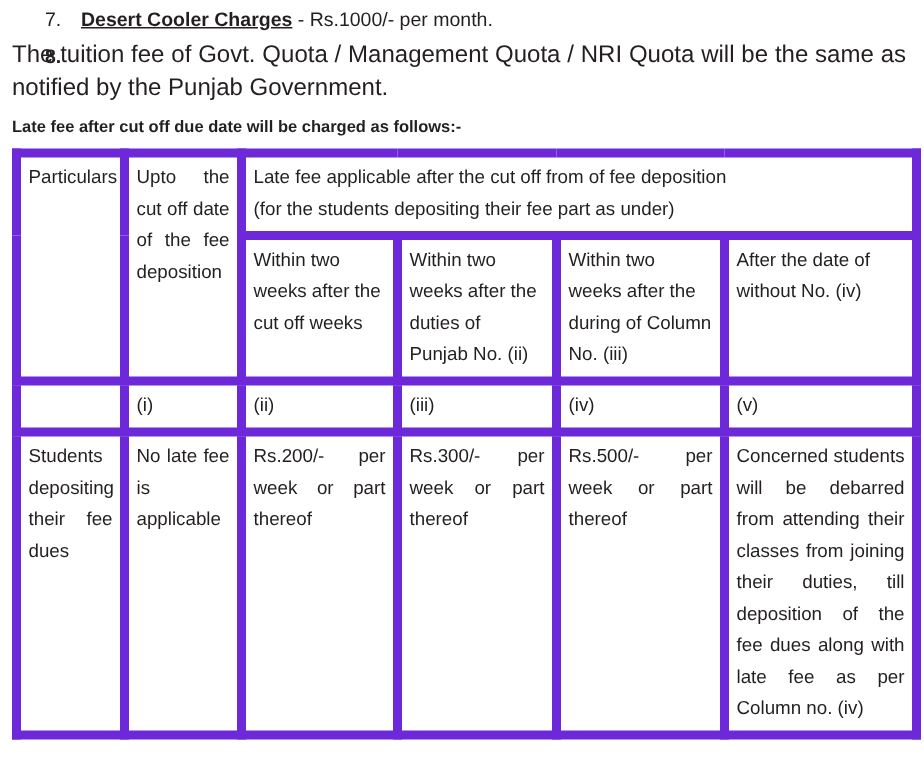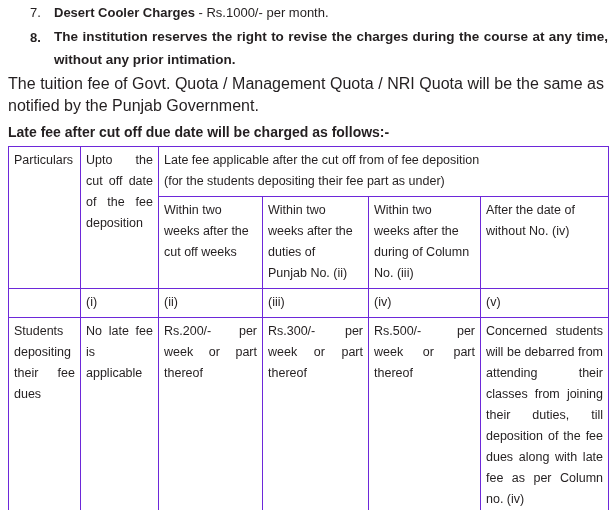--- a/index.html
+++ b/index.html
@@ -46,48 +46,48 @@
   }
   .num-item.item7 { padding-top: 2px; }
   .num-item.item7 .marker { top: 2px; }
   .num-item.item8 {
     font-weight: bold;
     font-size: 13.5px;
     line-height: 23px;
     margin-top: 1px;
   }
   .num-item.item8 .marker { top: 1px; }
-  .bold-lead { font-weight: bold; }
+  .bold-lead { font-weight: bold; text-decoration: underline; }
 
   
   .para {
     font-size: 16px;
     line-height: 22px;
     text-align: justify;
     text-justify: inter-word;
     margin: 2px 2px 0 0;
     padding-right: 2px;
   }
   .para-bold {
-    font-size: 14px;
+    font-size: 11px;
     line-height: 22px;
     font-weight: bold;
     margin: 4px 0 3px 0;
     text-align: left;
   }
 
   
   table.fee-table {
     border-collapse: collapse;
     width: 600px;
     table-layout: fixed;
     font-size: 12.5px;
   }
   table.fee-table td {
-    border: 1px solid #6d28d9;
+    border: 6px solid #6d28d9;
     vertical-align: top;
     padding: 3px 5px 4px 5px;
     line-height: 21px;
     text-align: justify;
     text-justify: inter-word;
     word-spacing: normal;
     margin-left: 23px;
   }
   td.nowrapjust {
     text-align: justify;
@@ -123,21 +123,21 @@
 </head>
 <body>
 
 <div class="page">
 
   <ul class="num-list">
     <li class="num-item item7">
       <span class="marker">7.</span><span class="bold-lead">Desert Cooler Charges</span><span> - Rs.1000/- per month.</span>
     </li>
     <li class="num-item item8">
-      <span class="marker">8.</span><span>The institution reserves the right to revise the charges during the course at any time, without any prior intimation.</span>
+      <span class="marker">8.</span>
     </li>
   </ul>
 
   <p class="para">The tuition fee of Govt. Quota / Management Quota / NRI Quota will be the same as notified by the Punjab Government.</p>
 
   <p class="para-bold">Late fee after cut off due date will be charged as follows:-</p>
 
   <table class="fee-table">
     <colgroup>
       <col class="cw1">

